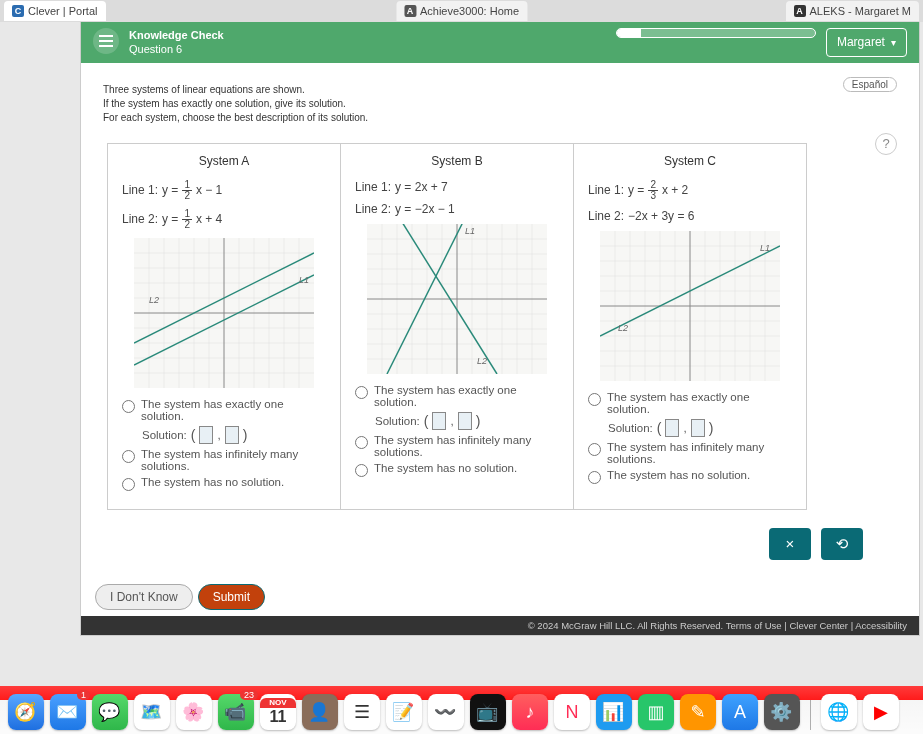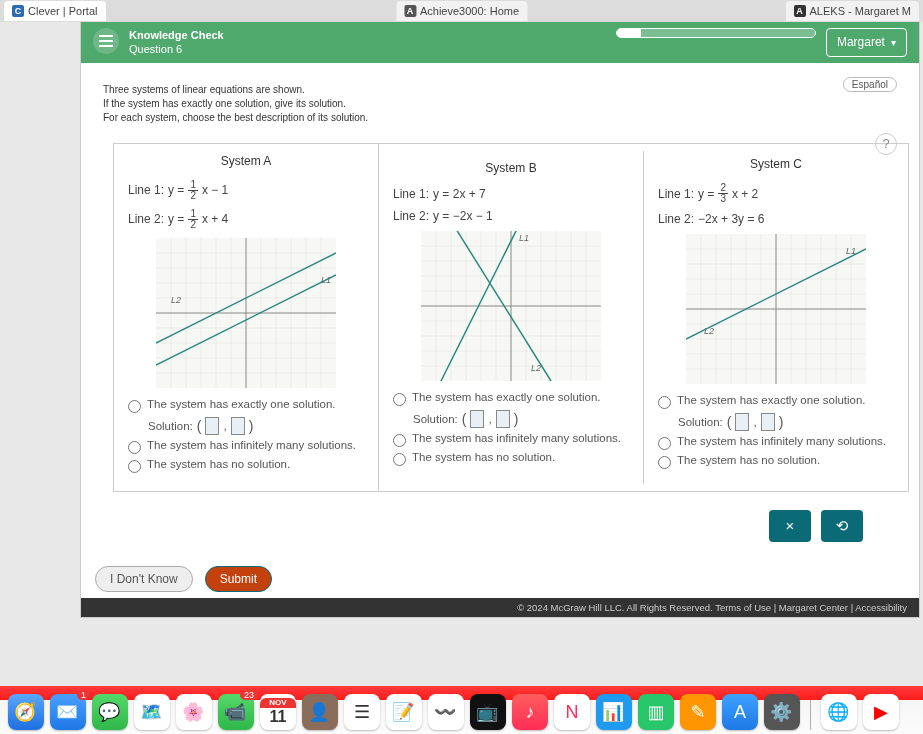--- a/index.html
+++ b/index.html
@@ -91,23 +91,22 @@
   .help {
     position: absolute; top: 70px; right: 22px;
     width: 22px; height: 22px; border-radius: 50%;
     border: 1px solid #ccc; color: #888; font-size: 13px;
     display: flex; align-items: center; justify-content: center;
   }
 
   .systems {
     display: flex;
     border: 1px solid #ccc;
-    margin-left: 10px;
-    width: 796px;
-    align-items: center;
+    margin-left: 4px;
+    width: 700px;
   }
   .system {
     flex: 1;
     border-right: 1px solid #ccc;
     padding: 10px 14px 14px;
     font-size: 12px;
     color: #444;
   }
   .system:last-child { border-right: none; }
   .system h3 {
@@ -435,29 +434,29 @@
 
     </div>
 
     <div class="action-row">
       <button class="action-btn">×</button>
       <button class="action-btn">⟲</button>
     </div>
   </div>
 
   <div class="footer-row">
-    <div style="display:flex; gap:12px;">
+    <div style="display:flex; gap:5px;">
       <button class="pill">I Don't Know</button>
       <button class="pill primary">Submit</button>
     </div>
   </div>
   <div class="footer-copy">
     <span>© 2024 McGraw Hill LLC. All Rights Reserved.</span>
     <a>Terms of Use</a> |
-    <a>Margaret Center</a> |
+    <a>Clever Center</a> |
     <a>Accessibility</a>
   </div>
 </div>
 
 <div class="dock">
   <div class="dock-item" style="background:linear-gradient(#59a7ff,#1e6fe0)">🧭</div>
   <div class="dock-item badge" data-badge="1" style="background:linear-gradient(#4aa0ff,#1e78e6)">✉️</div>
   <div class="dock-item" style="background:linear-gradient(#55d86a,#2fb74a)">💬</div>
   <div class="dock-item" style="background:#fff">🗺️</div>
   <div class="dock-item" style="background:#fff">🌸</div>

